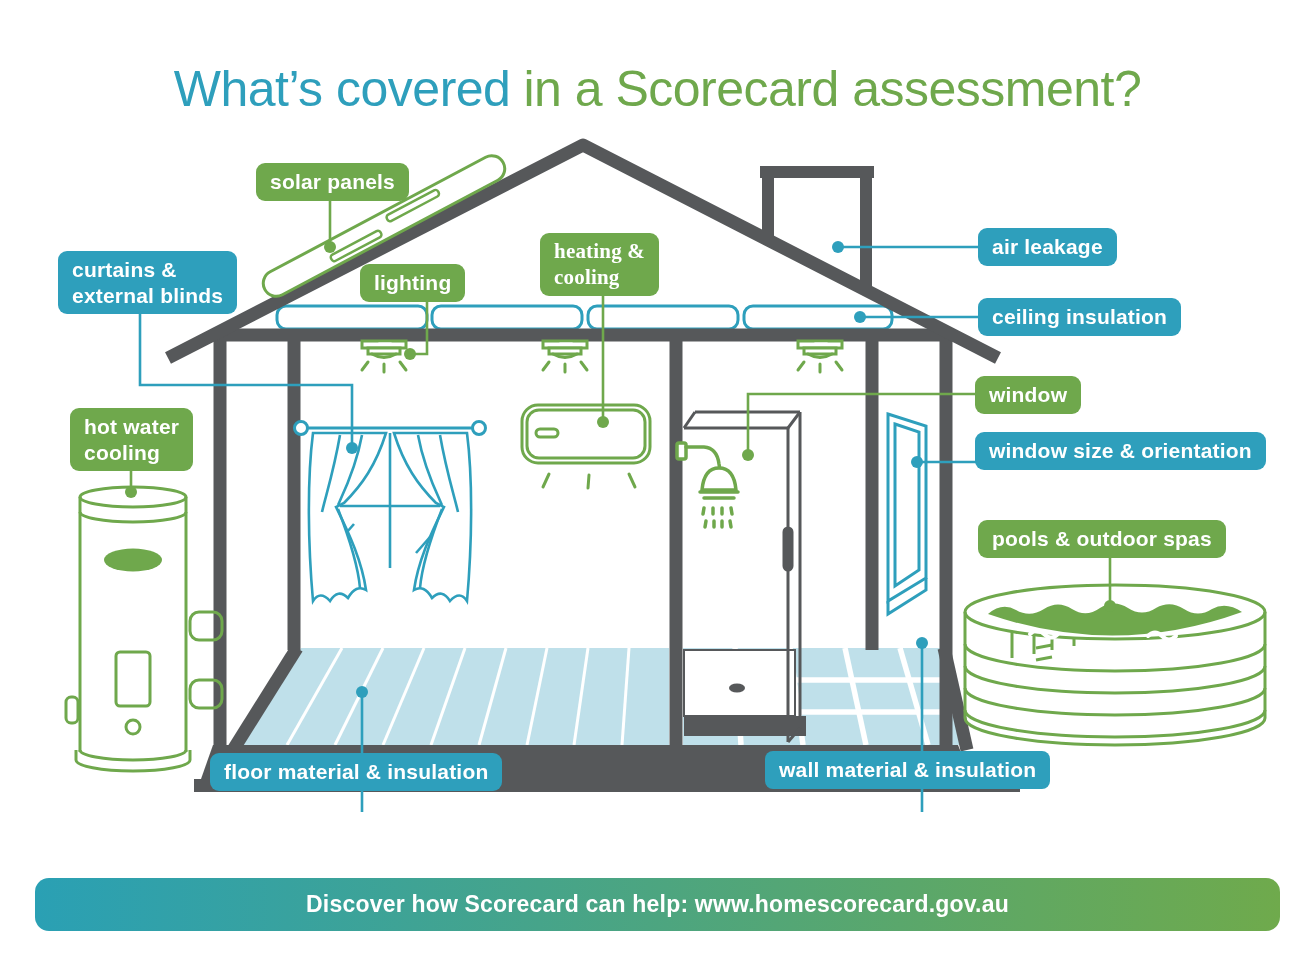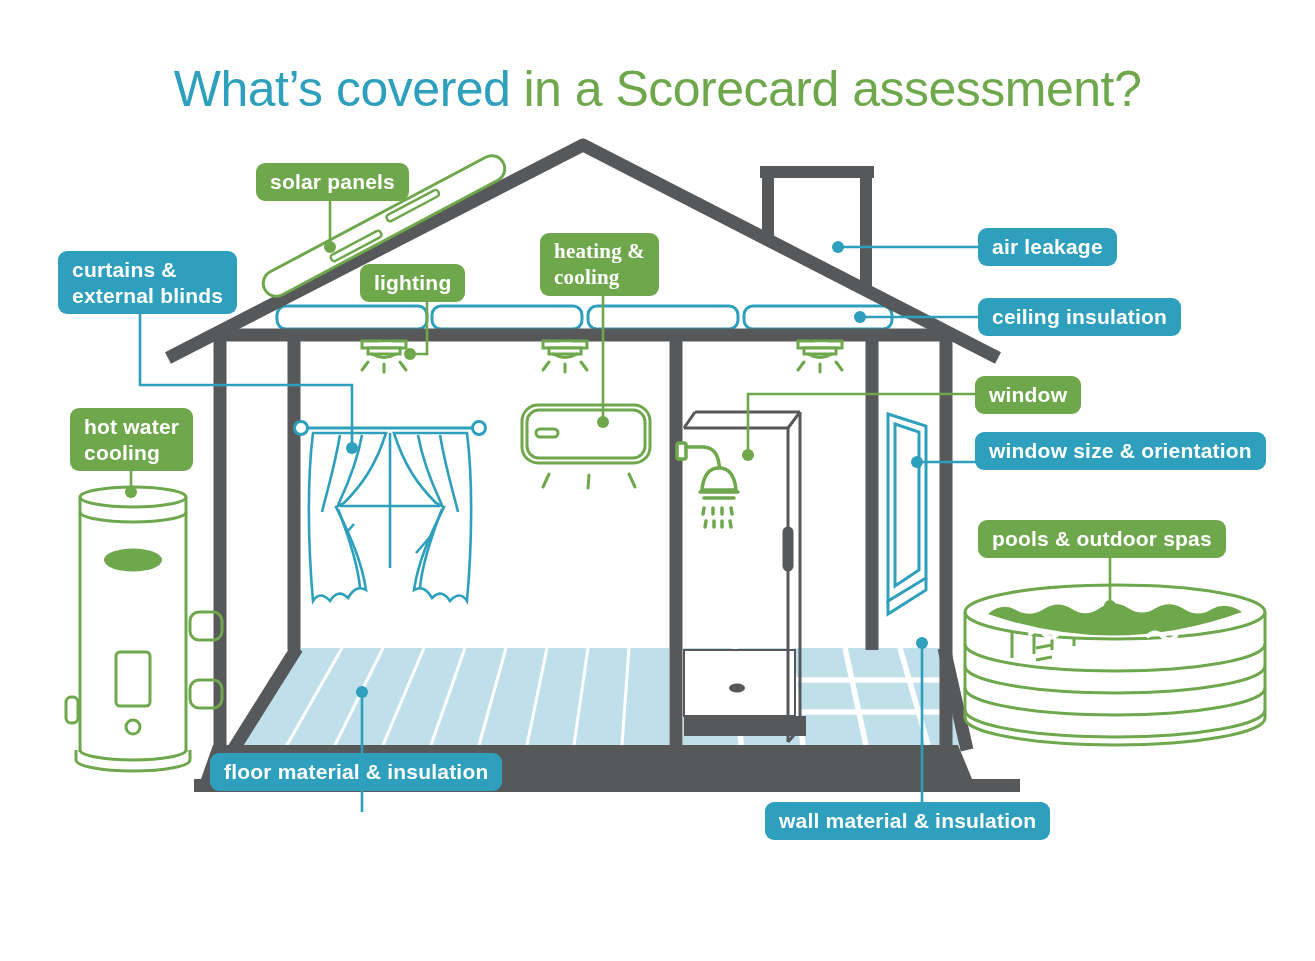--- a/index.html
+++ b/index.html
@@ -275,16 +275,19 @@
   <div class="badge green" style="left:540px;top:233px;font-family:Liberation Serif, serif;">heating &amp;
 cooling</div>
   <div class="badge teal" style="left:978px;top:228px;">air leakage</div>
   <div class="badge teal" style="left:978px;top:298px;">ceiling insulation</div>
   <div class="badge green" style="left:975px;top:376px;">window</div>
   <div class="badge teal" style="left:975px;top:432px;">window size &amp; orientation</div>
   <div class="badge green" style="left:978px;top:520px;">pools &amp; outdoor spas</div>
   <div class="badge green" style="left:70px;top:408px;">hot water
 cooling</div>
   <div class="badge teal" style="left:210px;top:753px;">floor material &amp; insulation</div>
-  <div class="badge teal" style="left:765px;top:802px;">wall material &amp; insulation</div>
-
+  <div class="badge teal" style="left:765px;top:751px;border-radius:8px;">wall material &amp; insulation</div>
+
+  <div class="footer">
+    <span>Discover how Scorecard can help: www.homescorecard.gov.au</span>
+  </div>
 
 </div>
 
 </body></html>

